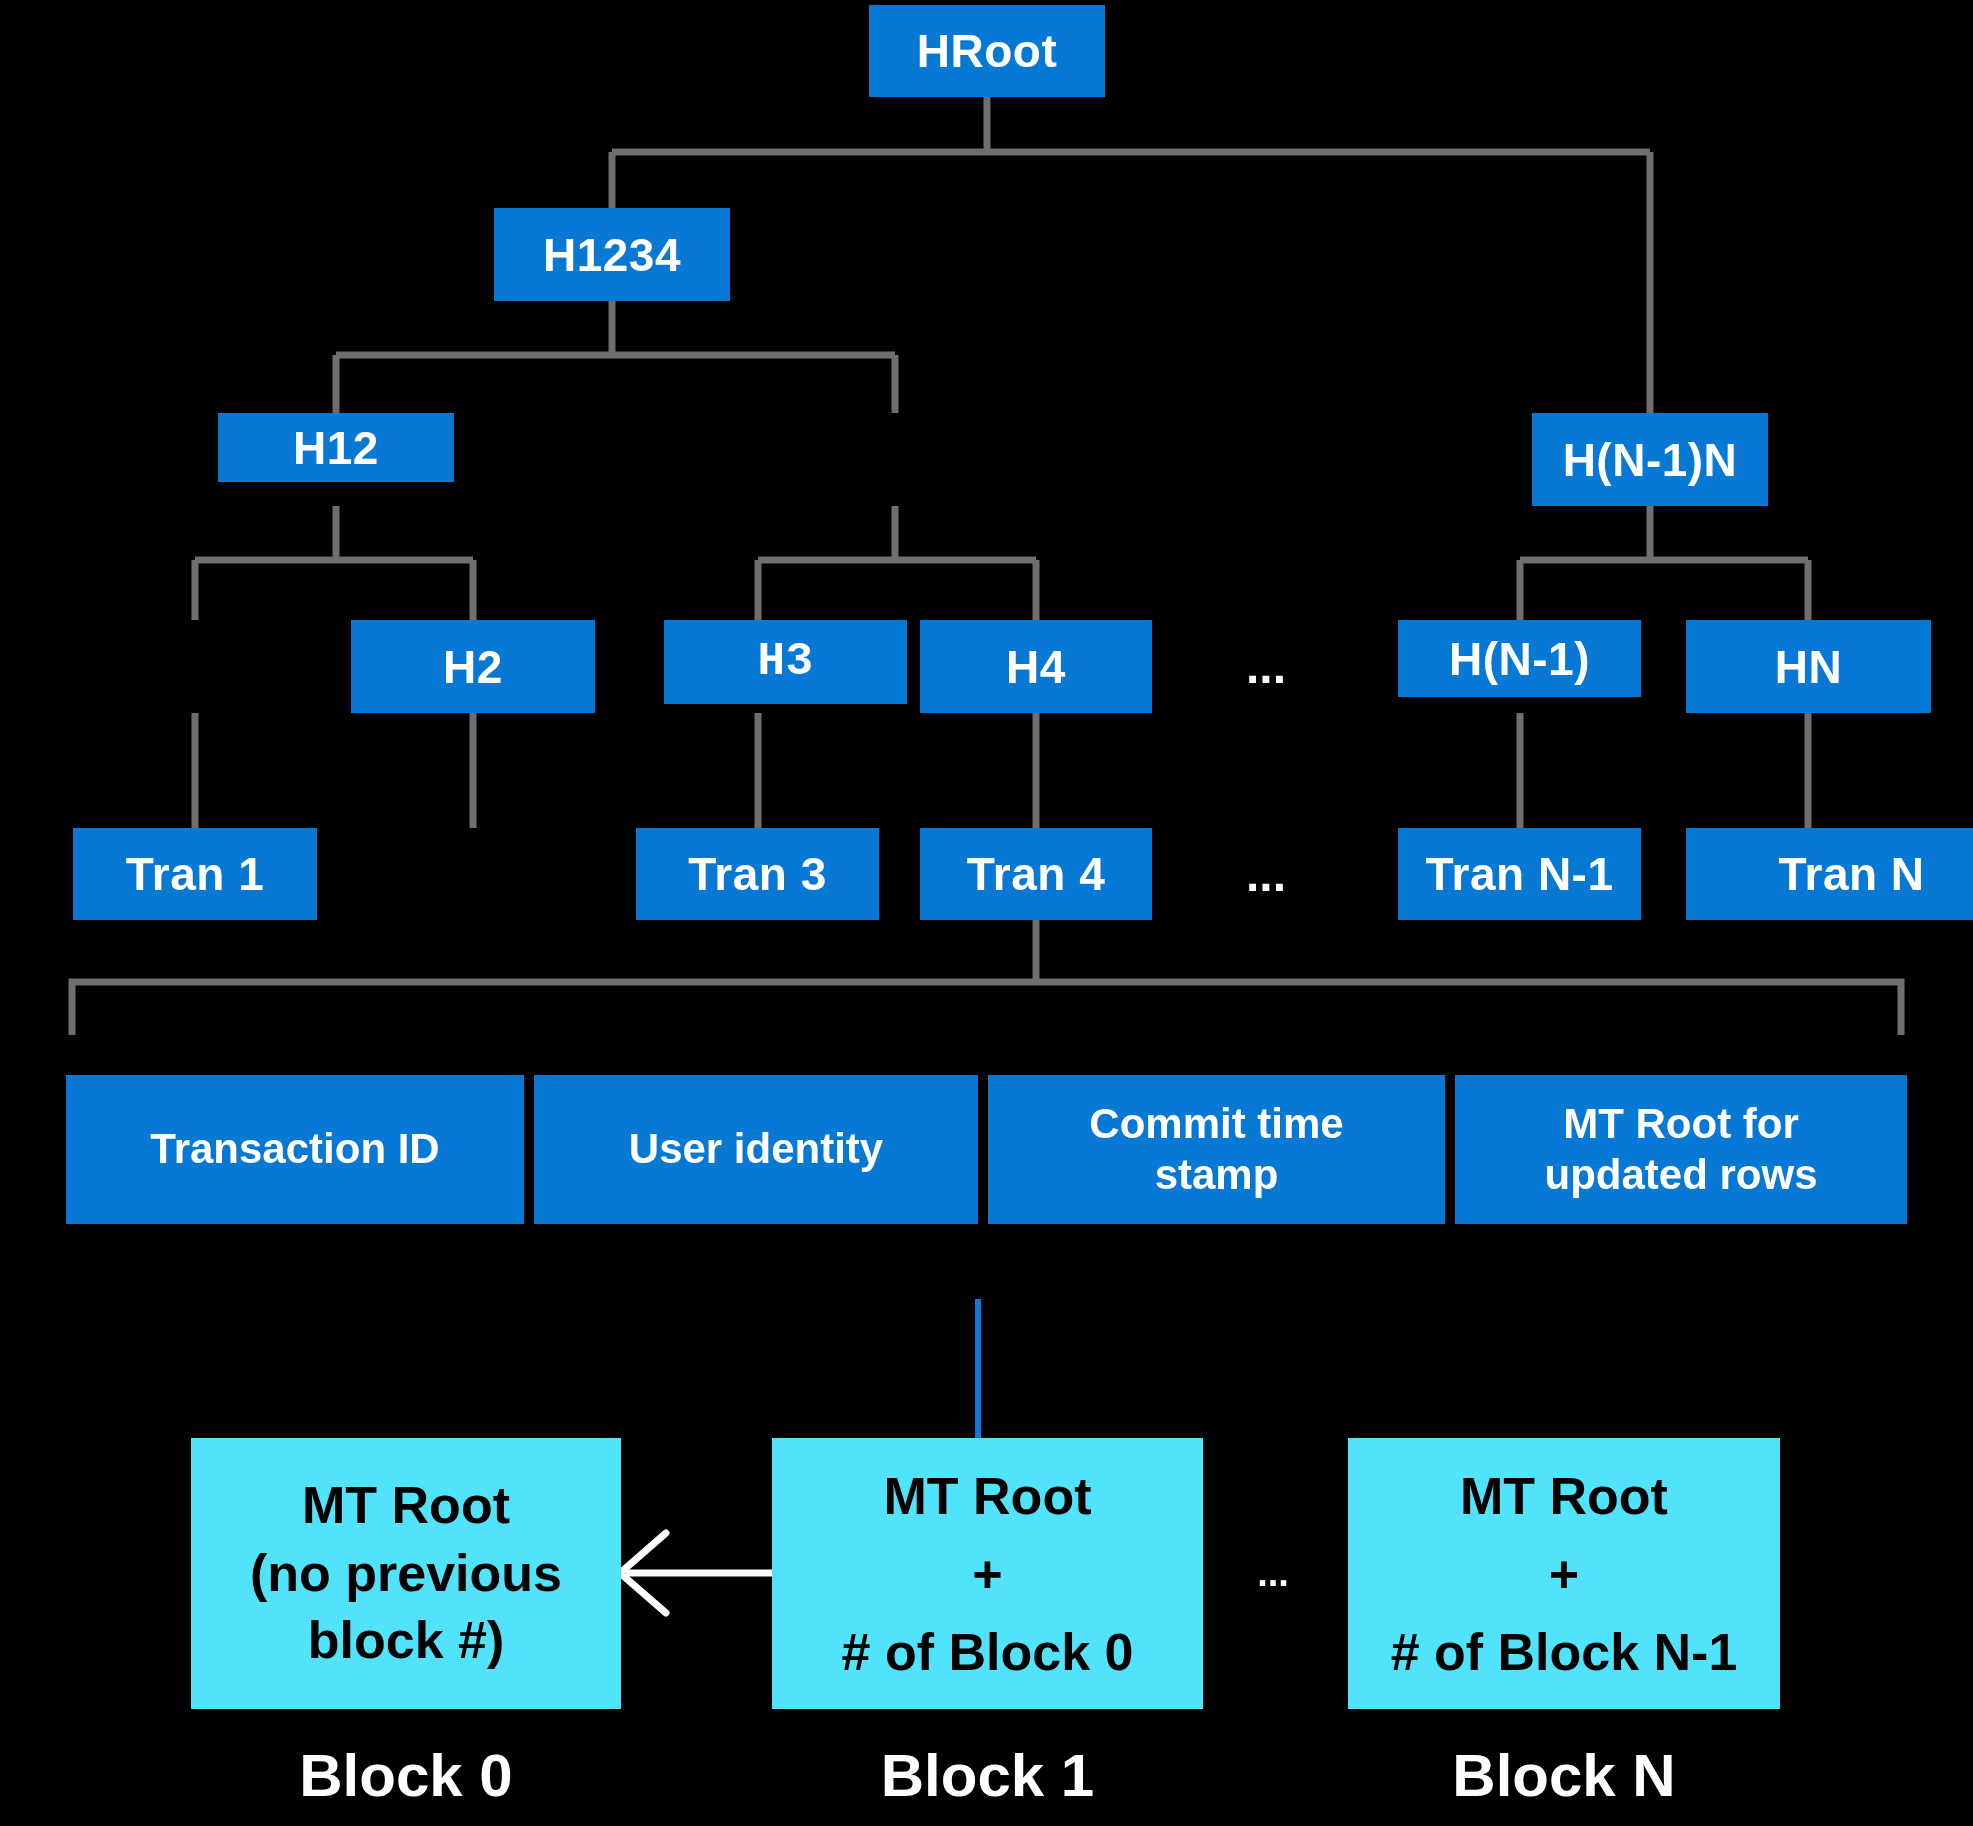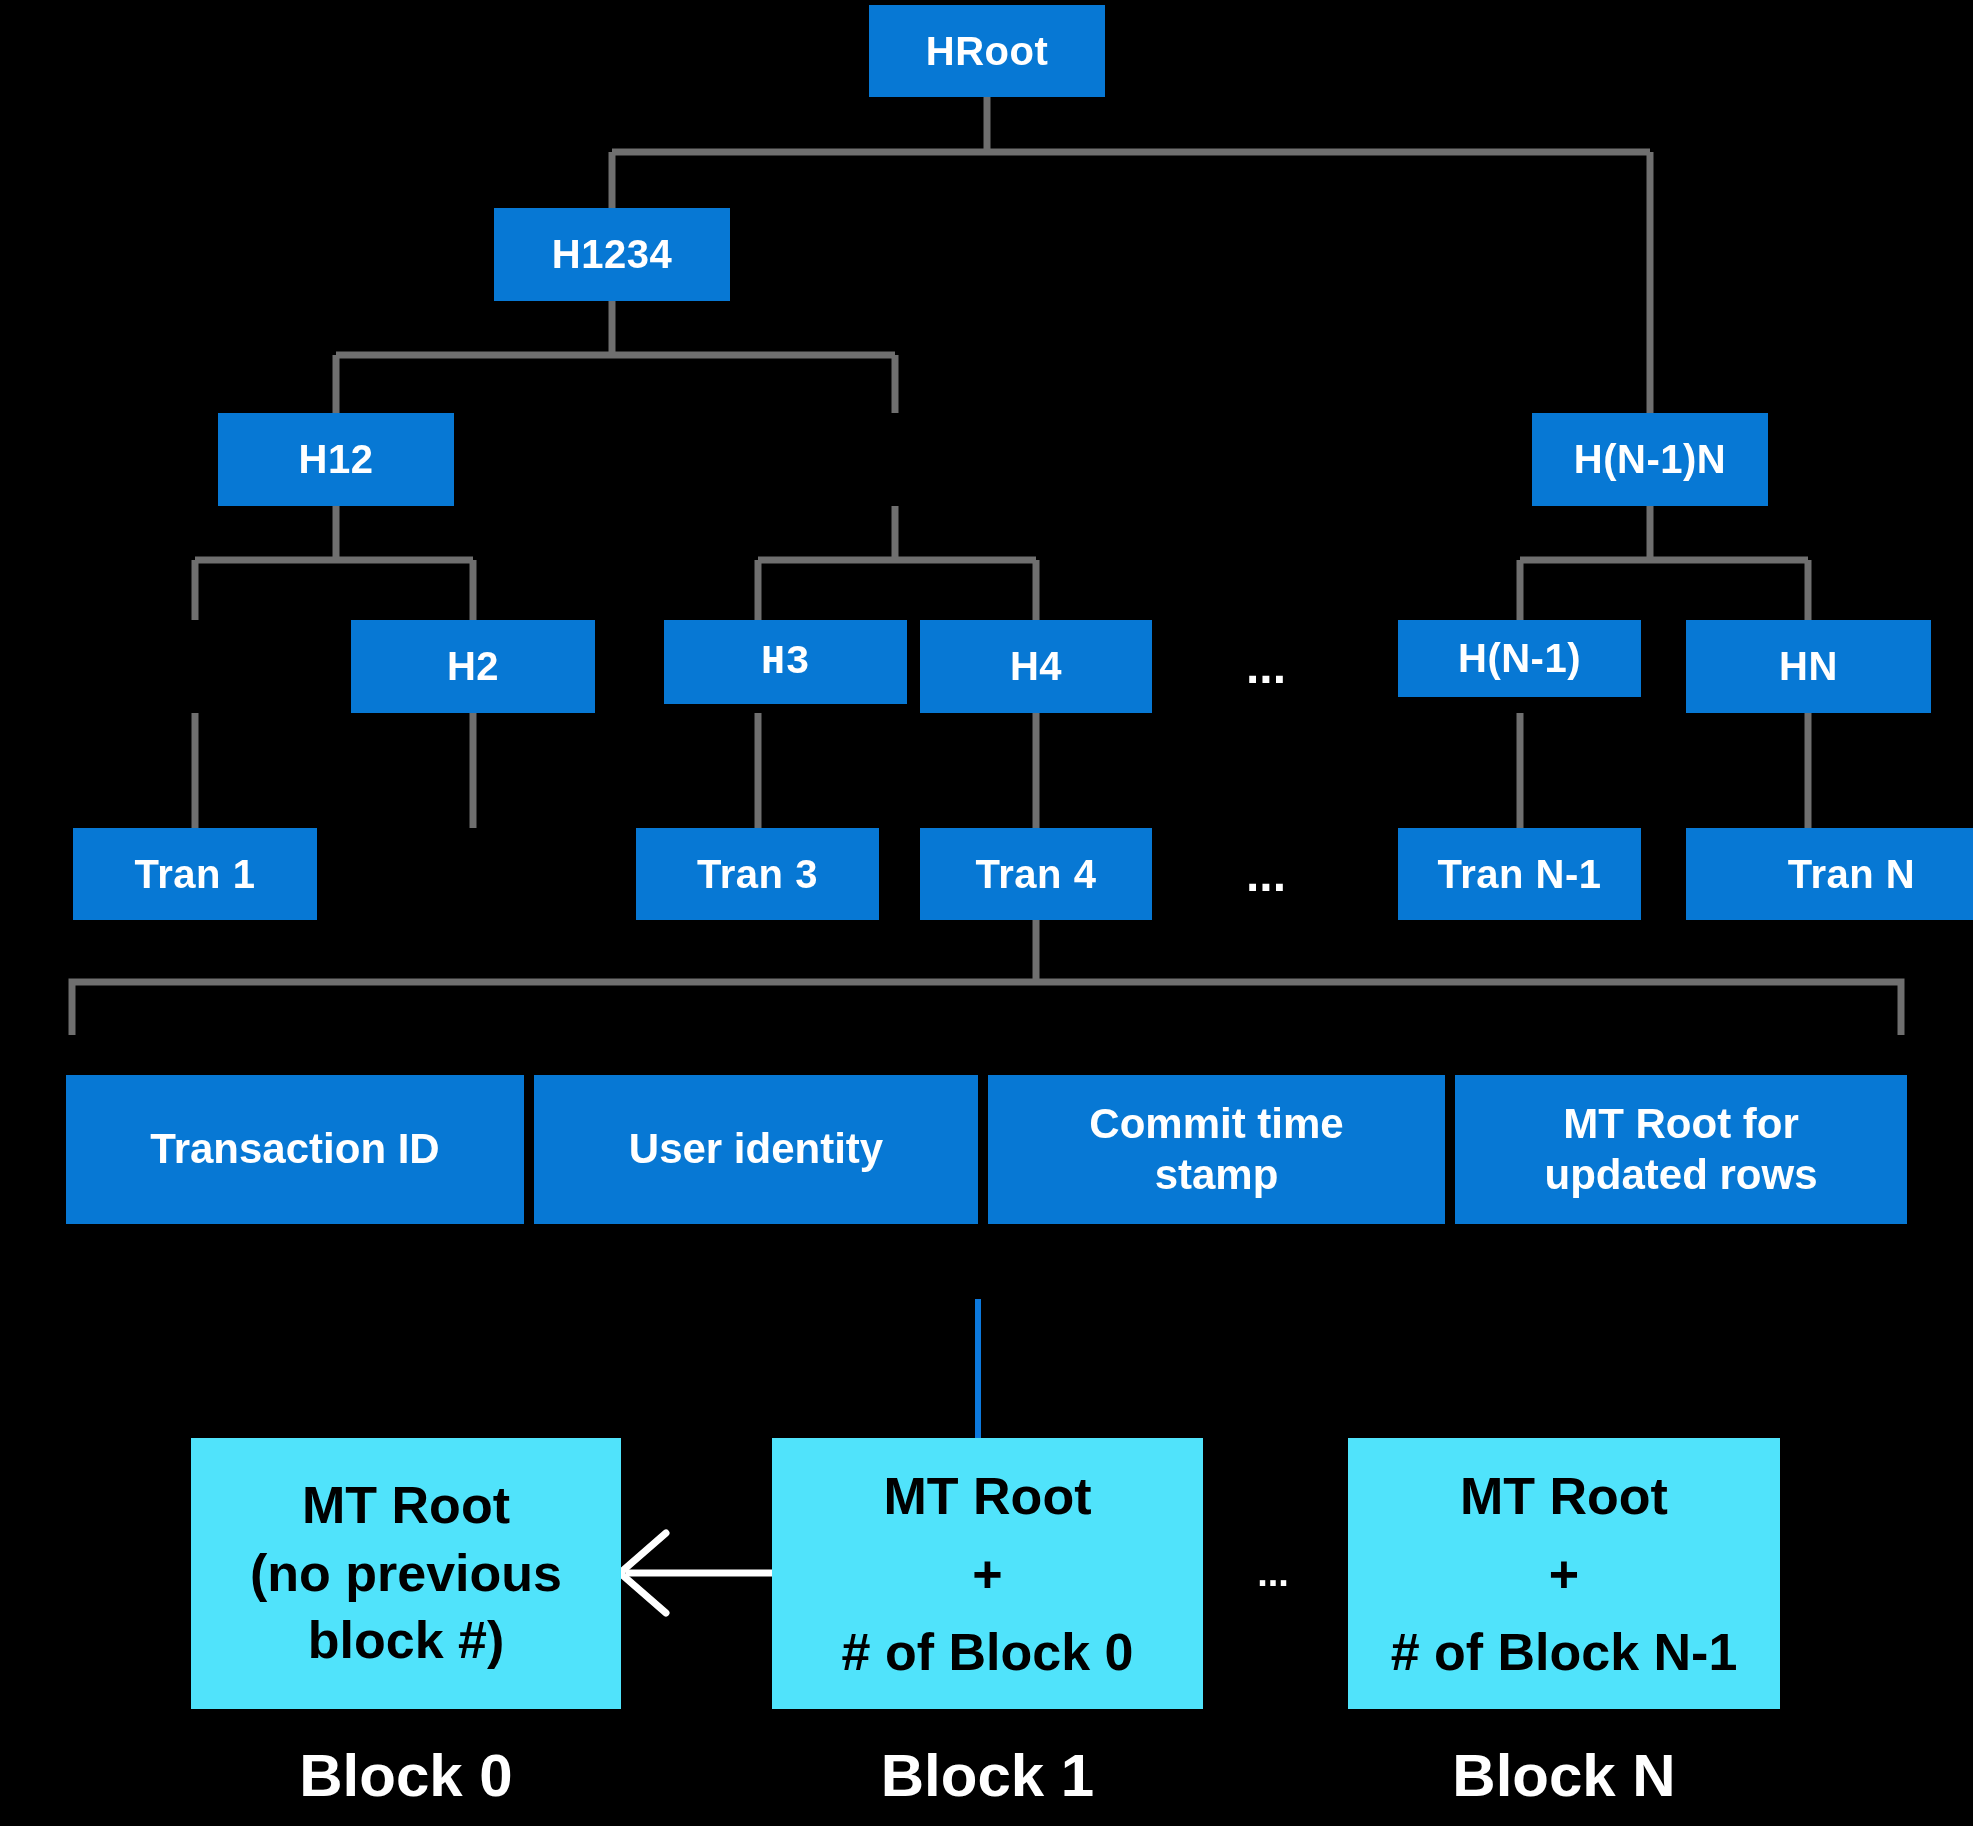--- a/index.html
+++ b/index.html
@@ -9,21 +9,21 @@
     background:#000;
     font-family:"Liberation Sans", sans-serif;
     overflow:hidden;
   }
   svg.layer{position:absolute;left:0;top:0;width:1973px;height:1826px;}
   .node{
     position:absolute;
     background:#0778D4;
     color:#FFFFFF;
     display:flex;align-items:center;justify-content:center;
-    font-weight:700;font-size:40px;
+    font-weight:700;font-size:46px;
     text-align:center;
     letter-spacing:0.5px;
   }
   .tranfield{
     position:absolute;
     background:#0778D4;
     color:#FFFFFF;
     display:flex;align-items:center;justify-content:center;
     font-weight:700;font-size:42px;
     text-align:center;
@@ -72,21 +72,21 @@
     <path d="M72 1035 V982 H1901 V1035" stroke="#6F6F6F" stroke-width="7" fill="none"></path>
     <path d="M978 1299 V1438" stroke="#0C79DD" stroke-width="6" fill="none"></path>
     <path d="M778 1573 H626" stroke="#FFFFFF" stroke-width="7" fill="none"></path>
     <path d="M666 1533 L620 1573 L666 1613" stroke="#FFFFFF" stroke-width="7" fill="none" stroke-linecap="round"></path>
   </svg>
 
   <div class="node" style="left:869px;top:5px;width:236px;height:92px;">HRoot</div>
 
   <div class="node" style="left:494px;top:208px;width:236px;height:93px;">H1234</div>
 
-  <div class="node" style="left:218px;top:413px;width:236px;height:93px;">H12</div>
+  <div class="node" style="left:218px;top:413px;width:236px;height:69px;">H12</div>
   <div class="node" style="left:1532px;top:413px;width:236px;height:93px;">H(N-1)N</div>
 
   <div class="node" style="left:351px;top:620px;width:244px;height:93px;">H2</div>
   <div class="node" style="left:664px;top:620px;width:243px;height:84px;font-family:Liberation Mono, monospace;">H3</div>
   <div class="node" style="left:920px;top:620px;width:232px;height:93px;">H4</div>
   <div class="dots" style="left:1221px;top:620px;width:90px;height:93px;">...</div>
   <div class="node" style="left:1398px;top:620px;width:243px;height:77px;">H(N-1)</div>
   <div class="node" style="left:1686px;top:620px;width:245px;height:93px;">HN</div>
 
   <div class="node" style="left:73px;top:828px;width:244px;height:92px;">Tran 1</div>

